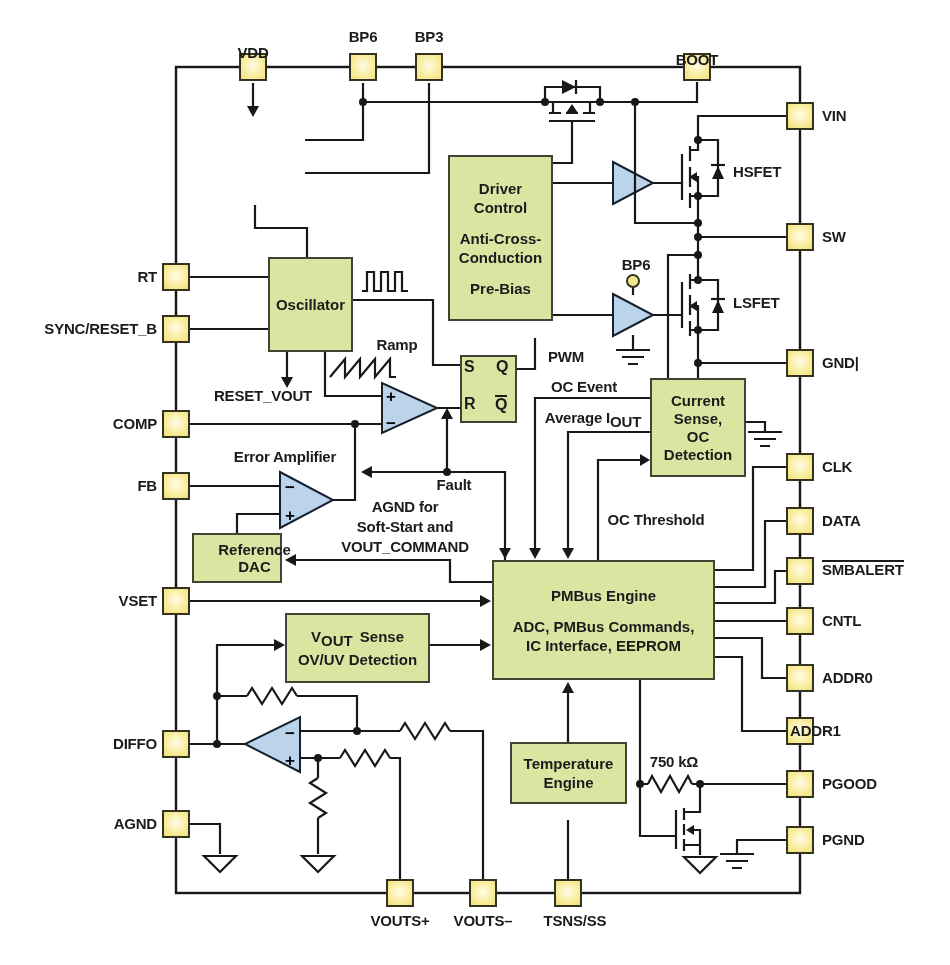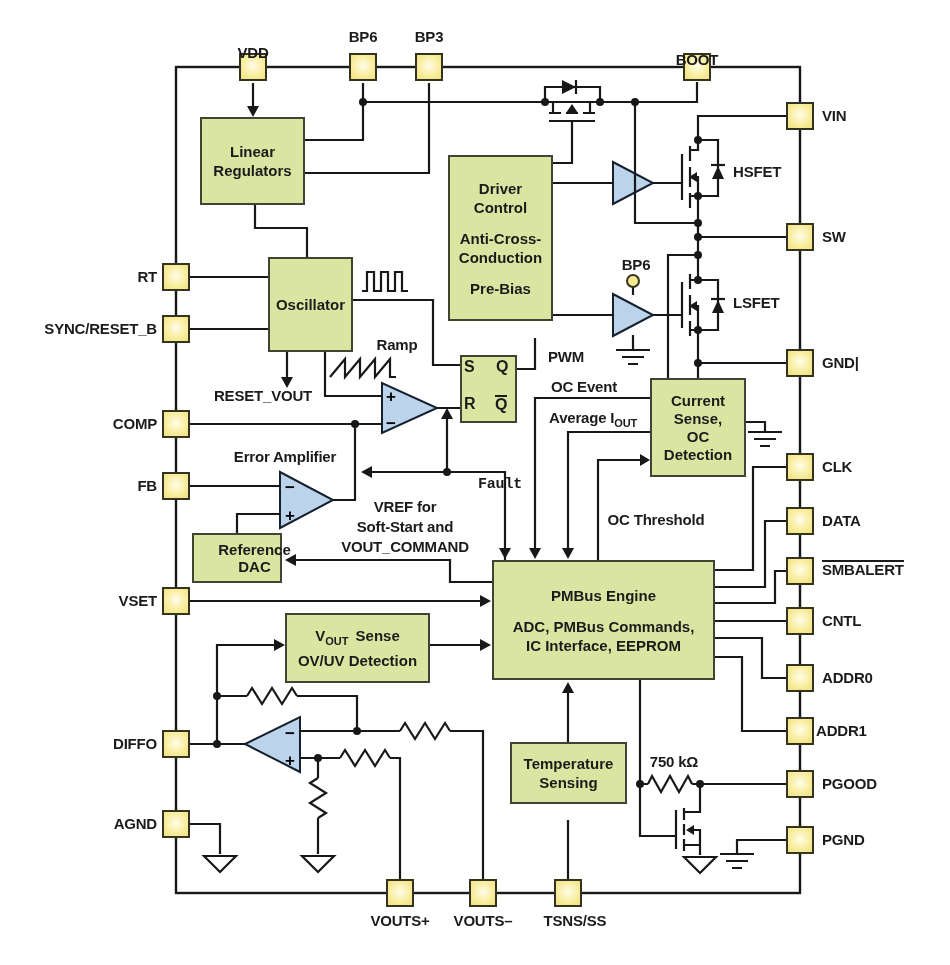--- a/index.html
+++ b/index.html
@@ -8,21 +8,21 @@
   svg{position:absolute;left:0;top:0;}
   .blk{position:absolute;background:#dbe5a2;border:2px solid #3f4433;box-sizing:border-box;
        display:flex;flex-direction:column;justify-content:center;align-items:center;
        font-size:15px;font-weight:600;line-height:19px;text-align:center;z-index:3;}
   .pin{position:absolute;width:28px;height:28px;box-sizing:border-box;border:2px solid #33331f;
        background:radial-gradient(circle at 50% 45%, #fffce9 0%, #f9eea1 55%, #f1e07c 100%);z-index:4;}
   .lbl{position:absolute;font-size:15px;font-weight:700;letter-spacing:-0.2px;white-space:nowrap;z-index:5;}
   .cx{transform:translateX(-50%);}
   .ra{text-align:right;}
   .bar{border-top:2px solid #1b1b1b;padding-top:0px;display:inline-block;line-height:15px;}
-  sub.sb{font-size:11px;font-weight:700;text-align:center;}
+  sub.sb{font-size:15px;font-weight:700;text-align:center;}
   .gap{height:12px;}
   .latchtxt{position:absolute;font-size:16px;font-weight:600;z-index:5;}
   .thin{font-weight:600;}
 </style>
 </head>
 <body>
 
 <div id="stage">
 
   <svg width="950" height="965" viewBox="0 0 950 965">
@@ -189,24 +189,20 @@
     <circle cx="633" cy="281" r="6" fill="#f6e88e" stroke="#33331f" stroke-width="2"></circle>
 
     <text x="391" y="402" font-size="17" font-weight="700" text-anchor="middle">+</text>
     <text x="391" y="429" font-size="17" font-weight="700" text-anchor="middle">−</text>
     <text x="290" y="493" font-size="17" font-weight="700" text-anchor="middle">−</text>
     <text x="290" y="521" font-size="17" font-weight="700" text-anchor="middle">+</text>
     <text x="290" y="739" font-size="17" font-weight="700" text-anchor="middle">−</text>
     <text x="290" y="766" font-size="17" font-weight="700" text-anchor="middle">+</text>
   </svg>
 
-  <div class="blk" style="left:200px;top:117px;width:105px;height:88px;">
-    <div>Linear</div>
-    <div>Regulators</div>
-  </div>
 
   <div class="blk" style="left:268px;top:257px;width:85px;height:95px;">
     <div>Oscillator</div>
   </div>
 
   <div class="blk" style="left:448px;top:155px;width:105px;height:166px;">
     <div>Driver</div>
     <div>Control</div>
     <div class="gap"></div>
     <div>Anti-Cross-</div>
@@ -243,21 +239,21 @@
 
   <div class="blk" style="left:492px;top:560px;width:223px;height:120px;">
     <div>PMBus Engine</div>
     <div class="gap"></div>
     <div>ADC, PMBus Commands,</div>
     <div>IC Interface, EEPROM</div>
   </div>
 
   <div class="blk" style="left:510px;top:742px;width:117px;height:62px;">
     <div>Temperature</div>
-    <div>Sensing</div>
+    <div>Engine</div>
   </div>
 
   <div class="pin" style="left:239px;top:53px;"></div>
   <div class="pin" style="left:349px;top:53px;"></div>
   <div class="pin" style="left:415px;top:53px;"></div>
   <div class="pin" style="left:683px;top:53px;"></div>
 
   <div class="pin" style="left:162px;top:263px;"></div>
   <div class="pin" style="left:162px;top:315px;"></div>
   <div class="pin" style="left:162px;top:410px;"></div>
@@ -296,38 +292,38 @@
   <div class="lbl ra" style="right:793px;top:815px;">AGND</div>
 
   <div class="lbl" style="left:822px;top:107px;">VIN</div>
   <div class="lbl" style="left:822px;top:228px;">SW</div>
   <div class="lbl" style="left:822px;top:354px;">GND|</div>
   <div class="lbl" style="left:822px;top:458px;">CLK</div>
   <div class="lbl" style="left:822px;top:512px;">DATA</div>
   <div class="lbl" style="left:822px;top:560px;"><span class="bar">SMBALERT</span></div>
   <div class="lbl" style="left:822px;top:612px;">CNTL</div>
   <div class="lbl" style="left:822px;top:669px;">ADDR0</div>
-  <div class="lbl" style="left:816px;top:722px;">ADDR1</div>
+  <div class="lbl" style="left:790px;top:722px;">ADDR1</div>
   <div class="lbl" style="left:822px;top:775px;">PGOOD</div>
   <div class="lbl" style="left:822px;top:831px;">PGND</div>
 
   <div class="lbl cx" style="left:400px;top:912px;">VOUTS+</div>
   <div class="lbl cx" style="left:483px;top:912px;">VOUTS–</div>
   <div class="lbl cx" style="left:575px;top:912px;">TSNS/SS</div>
 
   <div class="lbl cx thin" style="left:397px;top:336px;">Ramp</div>
   <div class="lbl cx thin" style="left:263px;top:387px;text-align:center;">RESET_VOUT</div>
   <div class="lbl cx thin" style="left:566px;top:348px;">PWM</div>
   <div class="lbl cx thin" style="left:584px;top:378px;">OC Event</div>
   <div class="lbl cx thin" style="left:593px;top:409px;">
     <span>Average I</span><sub class="sb">OUT</sub>
   </div>
-  <div class="lbl cx thin" style="left:500px;top:476px;font-family:Liberation Mono, monospace;">Fault</div>
+  <div class="lbl cx thin" style="left:454px;top:476px;">Fault</div>
   <div class="lbl cx thin" style="left:656px;top:511px;">OC Threshold</div>
-  <div class="lbl cx thin" style="left:405px;top:498px;">VREF for</div>
+  <div class="lbl cx thin" style="left:405px;top:498px;">AGND for</div>
   <div class="lbl cx thin" style="left:405px;top:518px;">Soft-Start and</div>
   <div class="lbl cx thin" style="left:405px;top:538px;">VOUT_COMMAND</div>
   <div class="lbl cx thin" style="left:285px;top:448px;">Error Amplifier</div>
   <div class="lbl" style="left:733px;top:163px;">HSFET</div>
   <div class="lbl" style="left:733px;top:294px;">LSFET</div>
   <div class="lbl cx" style="left:636px;top:256px;">BP6</div>
   <div class="lbl cx thin" style="left:674px;top:753px;">750 kΩ</div>
 
 </div>
 

